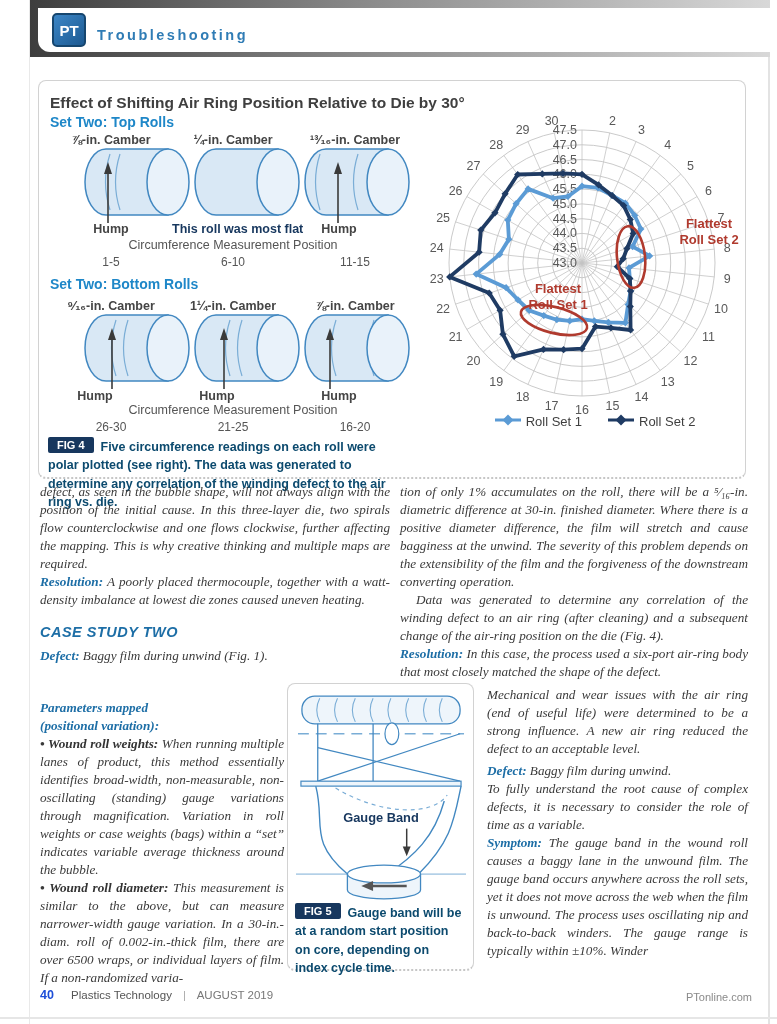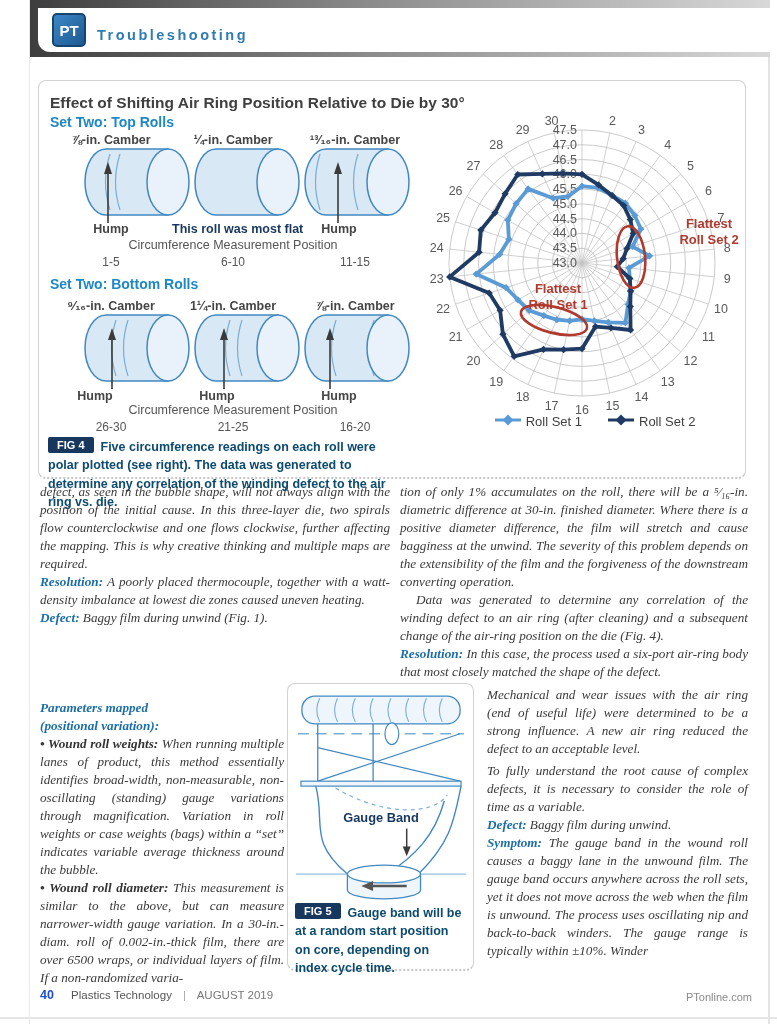--- a/index.html
+++ b/index.html
@@ -328,20 +328,21 @@
             <line x1="0" y1="6" x2="26" y2="6" stroke="#1f3b63" stroke-width="3"></line>
             <path d="M13 0.5 L18.5 6 L13 11.5 L7.5 6 Z" fill="#1f3b63"></path>
           </svg></span>
       <span>Roll Set 2</span>
     </div>
   </div>
 
   <div class="col serif" style="left:40px;top:483px;width:350px">
     <p><span>defect, as seen in the bubble shape, will not always align with the position of the initial cause. In this three-layer die, two spirals flow counterclockwise and one flows clockwise, further affecting the mapping. This is why creative thinking and multiple maps are required.</span></p>
     <p><b class="lead">Resolution:</b> <span>A poorly placed thermocouple, together with a watt-density imbalance at lowest die zones caused uneven heating.</span></p>
+    <p class="case-head">CASE STUDY TWO</p>
     <p><b class="lead">Defect:</b> <span>Baggy film during unwind (Fig. 1).</span></p>
   </div>
 
   <div class="col serif" style="left:40px;top:699px;width:244px">
     <p><b class="lead">Parameters mapped</b><br>
        <b class="lead">(positional variation):</b></p>
     <p class="bullet"><b class="black-lead">Wound roll weights:</b> <span>When running multiple lanes of product, this method essentially identifies broad-width, non-measurable, non-oscillating (standing) gauge variations through magnification. Variation in roll weights or case weights (bags) within a “set” indicates variable average thickness around the bubble.</span></p>
     <p class="bullet"><b class="black-lead">Wound roll diameter:</b> <span>This measurement is similar to the above, but can measure narrower-width gauge variation. In a 30-in.-diam. roll of 0.002-in.-thick film, there are over 6500 wraps, or individual layers of film. If a non-randomized varia-</span></p>
   </div>
 
@@ -385,22 +386,22 @@
     <p><span>tion of only 1% accumulates on the roll, there will be a ⁵⁄₁₆-in. diametric difference at 30-in. finished diameter. Where there is a positive diameter difference, the film will stretch and cause bagginess at the unwind. The severity of this problem depends on the extensibility of the film and the forgiveness of the downstream converting operation.</span></p>
     <p class="indent"><span>Data was generated to determine any correlation of the winding defect to an air ring (after cleaning) and a subsequent change of the air-ring position on the die (Fig. 4).</span></p>
     <p><b class="lead">Resolution:</b> <span>In this case, the process used a six-port air-ring body that most closely matched the shape of the defect.</span></p>
   </div>
 
   <div class="col serif" style="left:487px;top:686px;width:261px">
     <p><span>Mechanical and wear issues with the air ring (end of useful life) were determined to be a strong influence. A new air ring reduced the defect to an acceptable level.</span></p>
   </div>
 
   <div class="col serif" style="left:487px;top:762px;width:261px">
+    <p><b class="lead">Defect:</b> <span>Baggy film during unwind.</span></p>
     <p><span>To fully understand the root cause of complex defects, it is necessary to consider the role of time as a variable.</span></p>
-    <p><b class="lead">Defect:</b> <span>Baggy film during unwind.</span></p>
     <p><b class="lead">Symptom:</b> <span>The gauge band in the wound roll causes a baggy lane in the unwound film. The gauge band occurs anywhere across the roll sets, yet it does not move across the web when the film is unwound. The process uses oscillating nip and back-to-back winders. The gauge range is typically within ±10%. Winder</span></p>
   </div>
 
   <div class="footer">
     <b>40</b>
     <span>Plastics Technology</span>
     <span class="div">|</span>
     <span style="color:#777">AUGUST 2019</span>
   </div>
   <div class="footer-right">PTonline.com</div>

